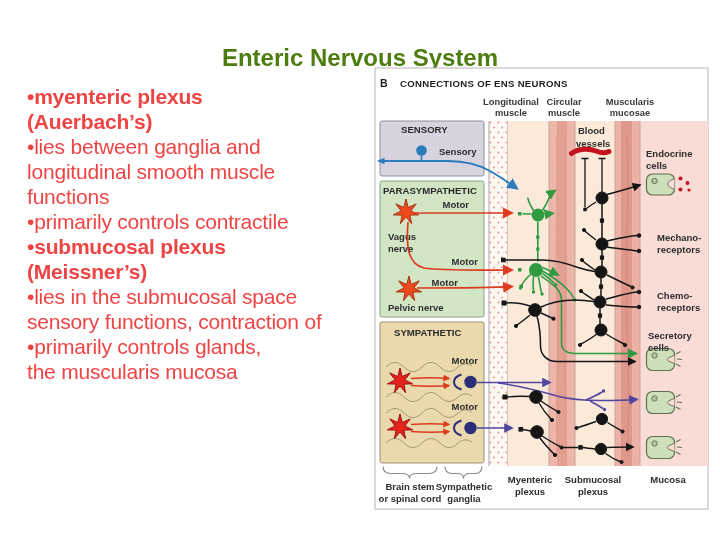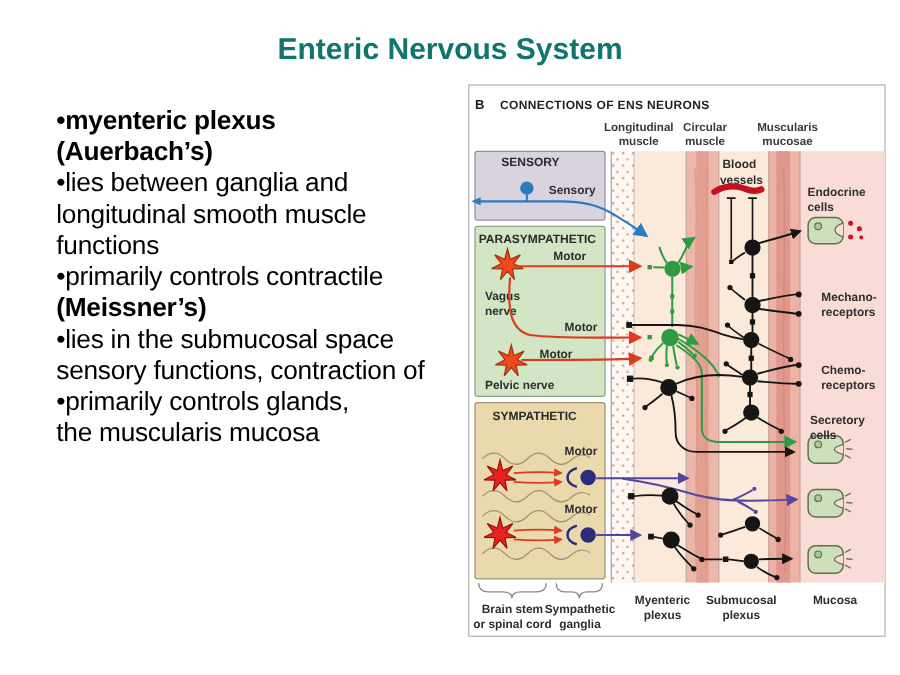--- a/index.html
+++ b/index.html
@@ -1,21 +1,21 @@
 <!DOCTYPE html>
 <html><head>
 <meta charset="utf-8">
 <style>
   html,body{margin:0;padding:0;background:#fff;}
   #slide{position:relative;width:720px;height:540px;background:#fff;overflow:hidden;
          font-family:"Liberation Sans","DejaVu Sans",sans-serif;}
-  #title{position:absolute;top:26px;left:0;width:720px;text-align:center;
-         font-size:24px;font-weight:bold;color:#0f766e;}
-  #lefttext{position:absolute;left:45px;top:84px;width:352px;font-size:21px;
-            line-height:25px;color:#000000;letter-spacing:-0.2px;}
+  #title{position:absolute;top:44px;left:0;width:720px;text-align:center;
+         font-size:24px;font-weight:bold;color:#4d7c0f;}
+  #lefttext{position:absolute;left:27px;top:84px;width:352px;font-size:21px;
+            line-height:25px;color:#ef4444;letter-spacing:-0.2px;}
   #lefttext .line{white-space:nowrap;}
   #lefttext .b{font-weight:bold;}
   #diag{position:absolute;left:374px;top:67px;width:336px;height:444px;}
   
   .th{font:bold 10.5px "Liberation Sans",sans-serif;fill:#1c1c1c;}
   .tb{font:bold 9.6px "Liberation Sans",sans-serif;fill:#1f1f1f;letter-spacing:.3px;}
   .tbox{font:bold 9.6px "Liberation Sans",sans-serif;fill:#2a2a2a;}
   .tl{font:600 9.5px "Liberation Sans",sans-serif;fill:#2d2d2d;}
   .tc{font:600 9.3px "Liberation Sans",sans-serif;fill:#3a3a3a;}
 </style>
@@ -26,20 +26,21 @@
 
   <div id="title">Enteric Nervous System</div>
 
   <div id="lefttext">
     <div class="line b">•myenteric plexus</div>
     <div class="line b">(Auerbach’s)</div>
     <div class="line">•lies between ganglia and</div>
     <div class="line">longitudinal smooth muscle</div>
     <div class="line">functions</div>
     <div class="line">•primarily controls contractile</div>
+    <div class="line b">•submucosal plexus</div>
     <div class="line b">(Meissner’s)</div>
     <div class="line">•lies in the submucosal space</div>
     <div class="line">sensory functions, contraction of</div>
     <div class="line">•primarily controls glands,</div>
     <div class="line">the muscularis mucosa</div>
   </div>
 
   <svg id="diag" viewBox="374 67 336 444">
     <defs>
       <marker id="mR" viewBox="0 0 8 8" refX="6.5" refY="4" markerWidth="6.5" markerHeight="6.5" orient="auto">

